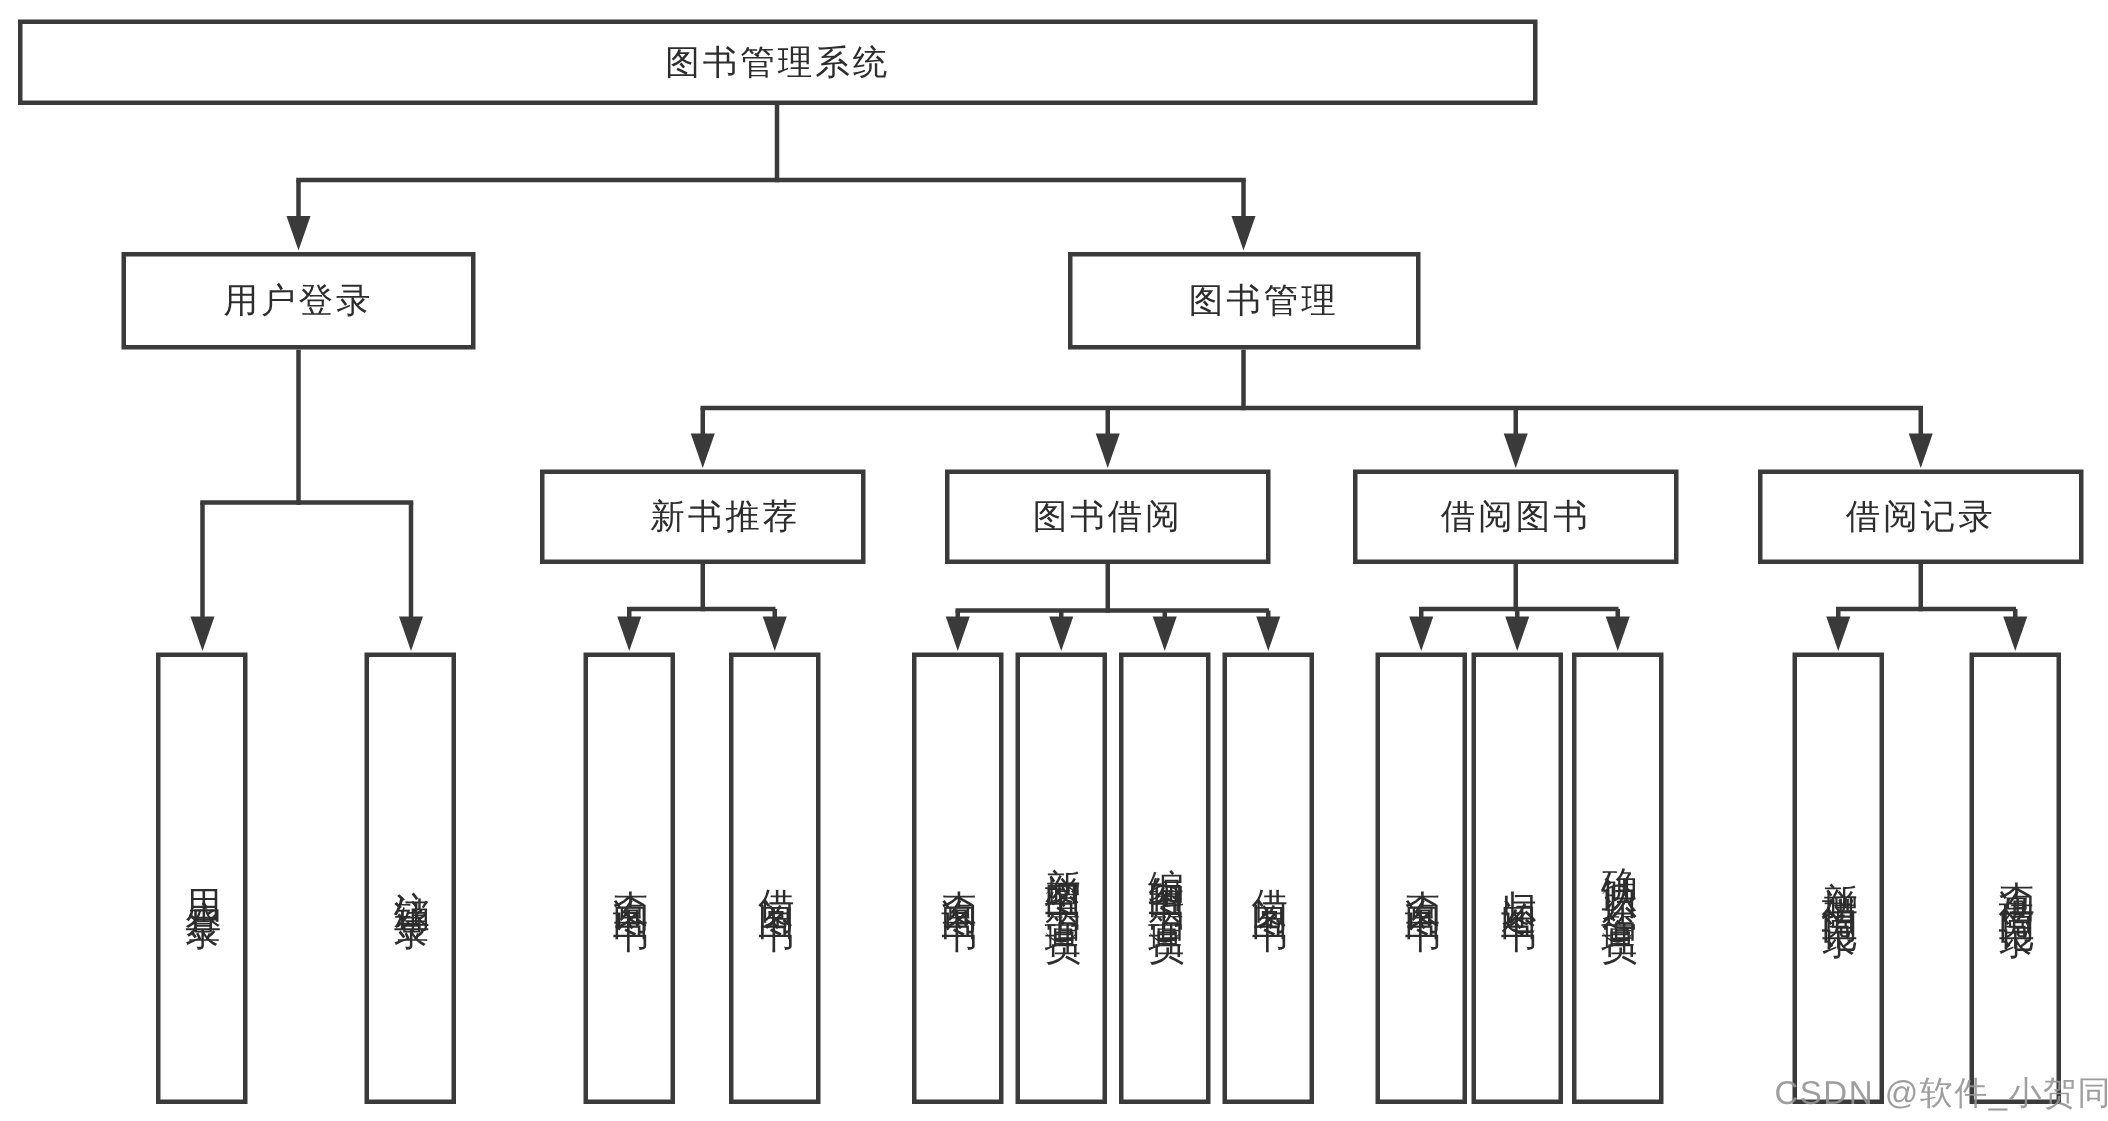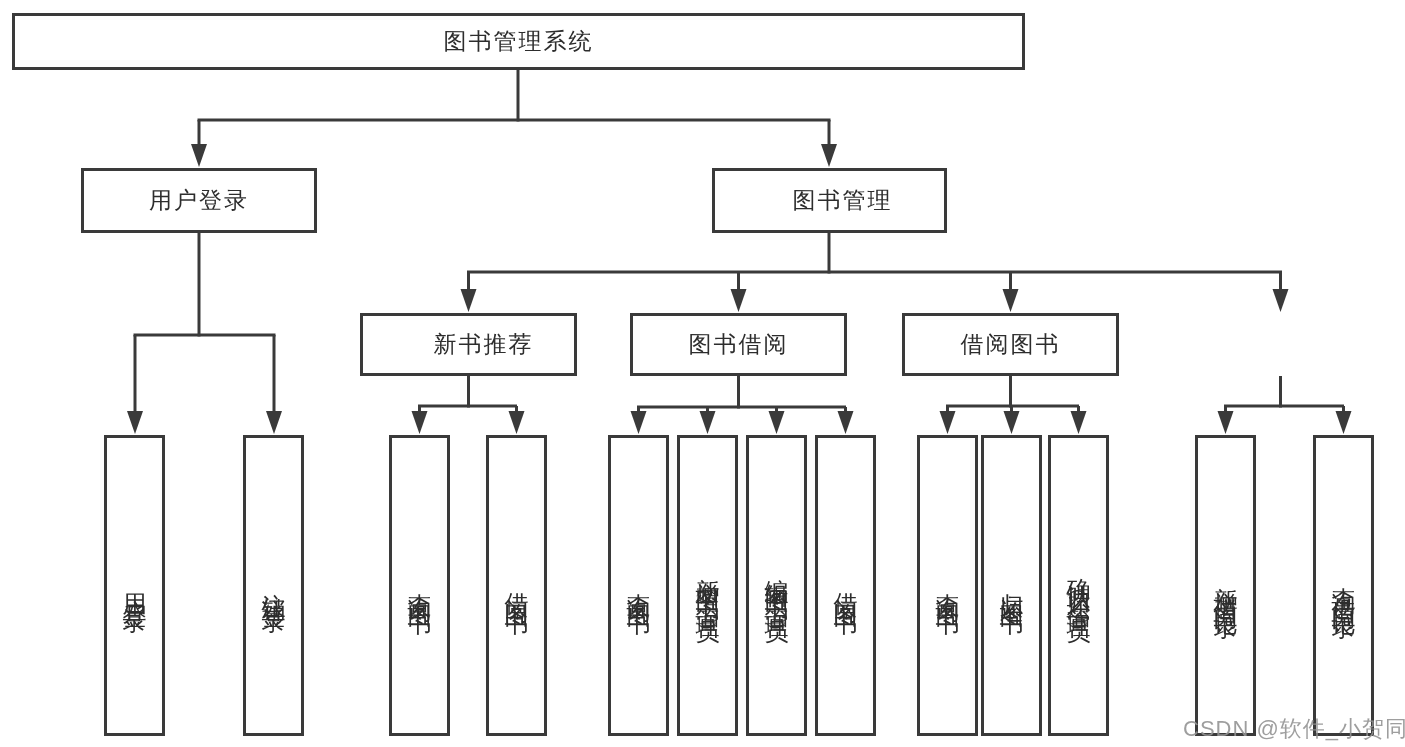--- a/index.html
+++ b/index.html
@@ -148,20 +148,23 @@
 
   <div class="node" style="left:360px; top:313px; width:217px; height:63px;padding-left:30px;">
     <span>新书推荐</span>
   </div>
   <div class="node" style="left:630px; top:313px; width:217px; height:63px;">
     <span>图书借阅</span>
   </div>
   <div class="node" style="left:902px; top:313px; width:217px; height:63px;">
     <span>借阅图书</span>
   </div>
+  <div class="node" style="left:1172px; top:313px; width:217px; height:63px;">
+    <span>借阅记录</span>
+  </div>
 
   <div class="leaf" style="left:104px;">
     <span class="vtext">用户登录</span>
   </div>
   <div class="leaf" style="left:243px;">
     <span class="vtext">注销登录</span>
   </div>
   <div class="leaf" style="left:389px;">
     <span class="vtext">查询图书</span>
   </div>

